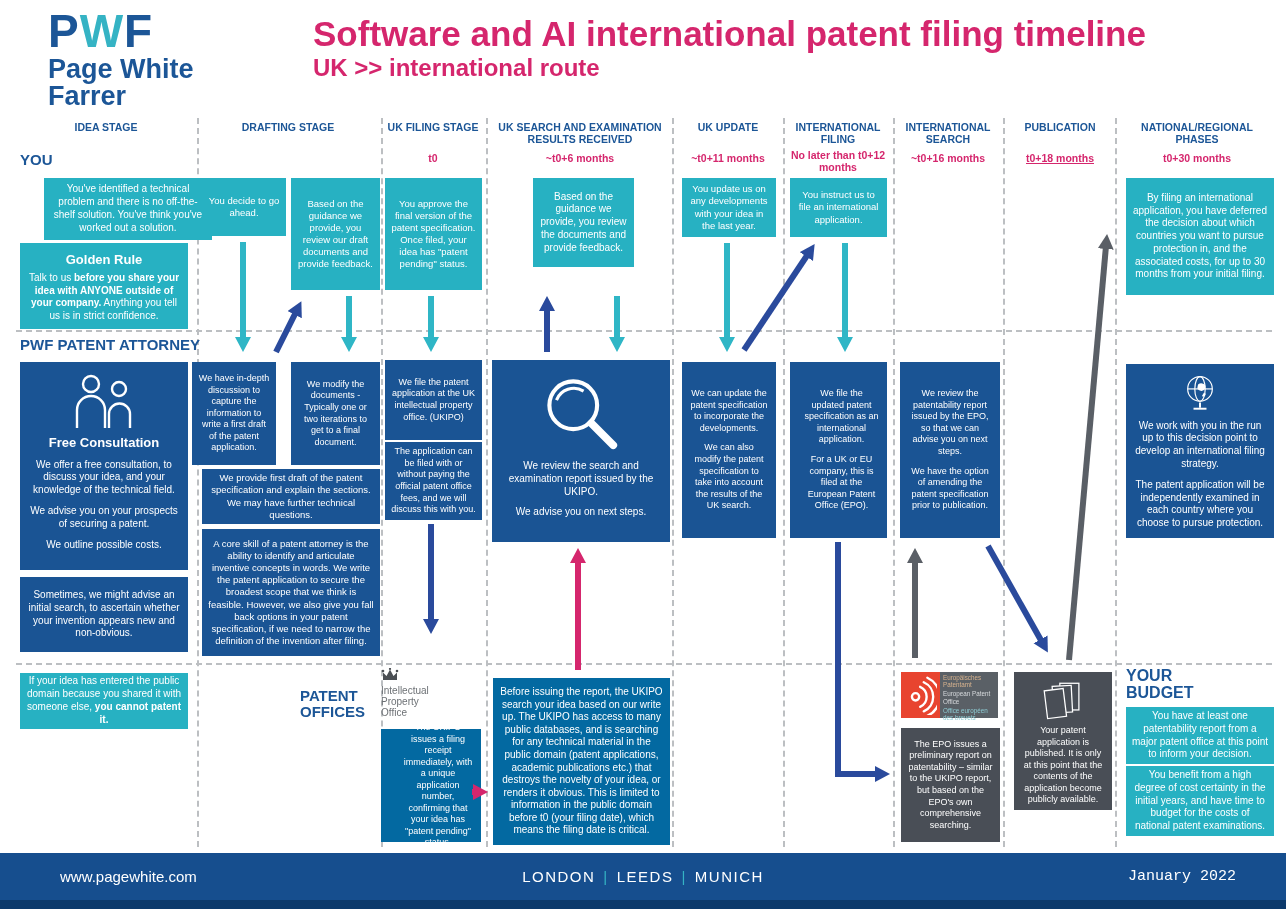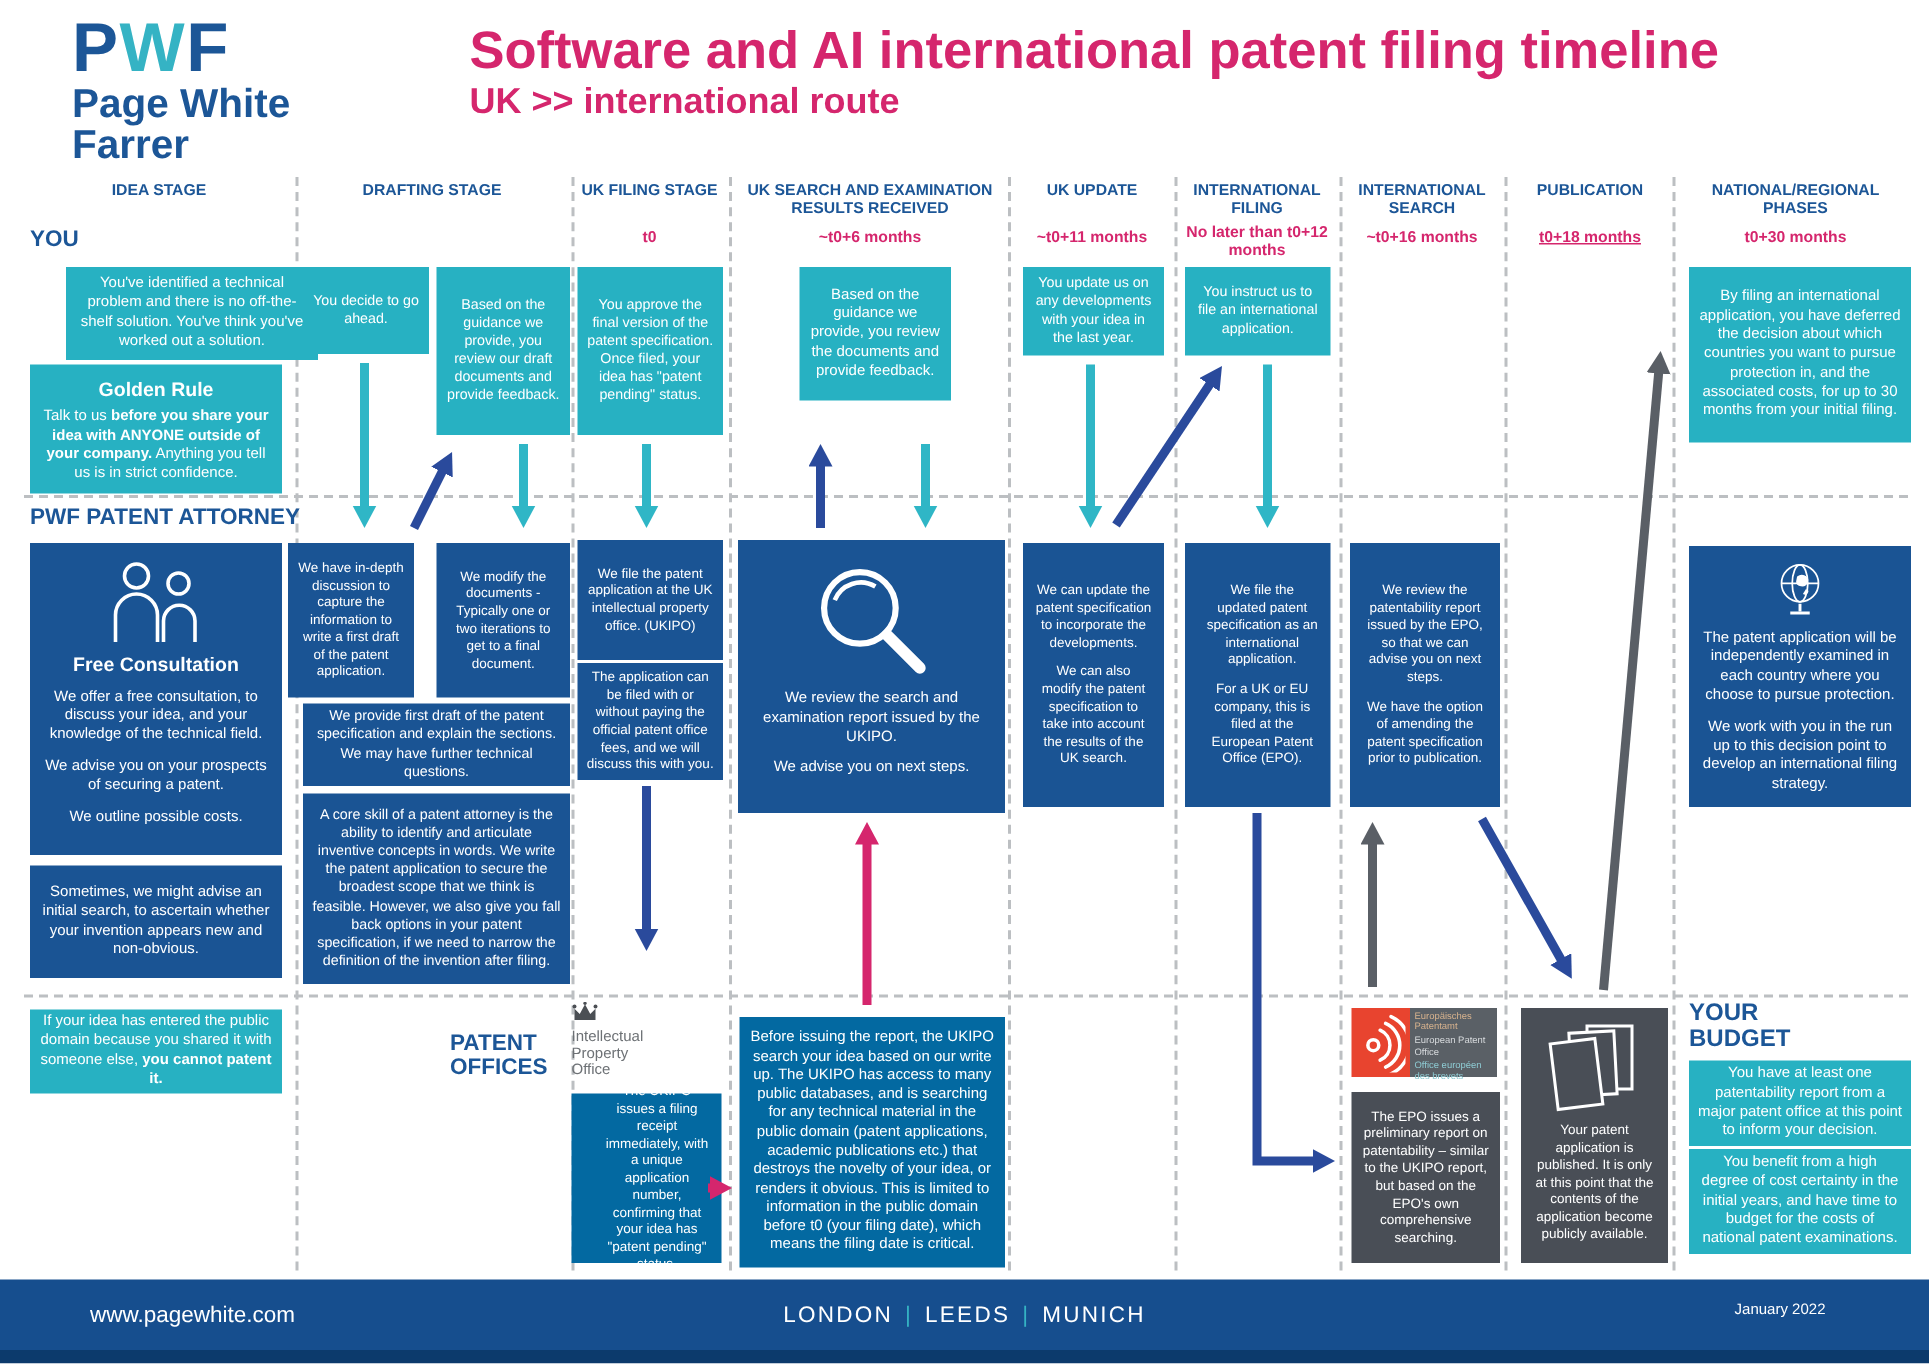--- a/index.html
+++ b/index.html
@@ -41,21 +41,21 @@
              font-size:6.3px;line-height:1.15;text-align:left;}
   .epo-l1{color:#d8b38e;margin-bottom:2px;}
   .epo-l2{color:#d7dadd;margin-bottom:2px;}
   .epo-l3{color:#8ecbd3;}
   
   .footer{position:absolute;left:0;top:853px;width:1286px;height:47px;background:#164e8e;color:#fff;}
   .footer-strip{position:absolute;left:0;top:900px;width:1286px;height:9px;background:#0c3a6c;}
   .footer .site{position:absolute;left:60px;top:15px;font-size:15px;}
   .footer .cities{position:absolute;left:0;right:0;top:15px;text-align:center;font-size:15px;letter-spacing:1.5px;}
   .footer .sep{color:#35b3c4;padding:0 8px;}
-  .footer .date{position:absolute;right:69px;top:15px;font-size:10px;}
+  .footer .date{position:absolute;right:50px;top:15px;font-size:15px;font-family:Liberation Mono, monospace;}
   svg.arrows{position:absolute;left:0;top:0;pointer-events:none;}
   .icon-svg{display:block;margin:2px auto 4px;}
 </style>
 </head>
 <body>
 
 <div class="logo-pwf"><span class="logo-blue">P</span><span class="logo-teal">W</span><span class="logo-blue">F</span></div>
 <div class="logo-name" style="top:56px;">Page White</div>
 <div class="logo-name" style="top:83px;">Farrer</div>
 <div class="main-title">Software and AI international patent filing timeline</div>
@@ -163,22 +163,22 @@
     <g fill="none" stroke="#ffffff" stroke-width="1.8">
       <circle cx="27" cy="23" r="19"></circle>
       <ellipse cx="27" cy="23" rx="8" ry="19"></ellipse>
       <line x1="8" y1="23" x2="46" y2="23"></line>
     </g>
     <path d="M24 16 q4 -3 8 -1 q5 2 3 7 q-2 5 -7 4 q-5 -1 -5 -5 z" fill="#ffffff"></path>
     <path d="M33 29 q4 1 2 4 q-2 3 -5 1 z" fill="#ffffff"></path>
     <line x1="27" y1="44" x2="27" y2="52" stroke="#ffffff" stroke-width="3"></line>
     <line x1="17" y1="53.5" x2="37" y2="53.5" stroke="#ffffff" stroke-width="3"></line>
   </svg>
+  <p>We work with you in the run up to this decision point to develop an international filing strategy.</p>
   <p>The patent application will be independently examined in each country where you choose to pursue protection.</p>
-  <p>We work with you in the run up to this decision point to develop an international filing strategy.</p>
 </div>
 
 <div class="box teal fs10" style="left:20px;top:673px;width:168px;height:56px;">
   <div><span>If your idea has entered the public domain because you shared it with someone else, </span><b>you cannot patent it.</b></div>
 </div>
 
 <div class="abs" style="left:381px;top:668px;">
   <svg width="18" height="14" viewBox="0 0 18 14">
     <path d="M2 12 L2 4.5 L5.5 8 L9 1.5 L12.5 8 L16 4.5 L16 12 Z" fill="#4b4f54"></path>
     <circle cx="2" cy="3" r="1.3" fill="#4b4f54"></circle>
@@ -206,21 +206,21 @@
     </svg>
   </div>
   <div class="epo-panel">
     <div class="epo-l1">Europäisches Patentamt</div>
     <div class="epo-l2">European Patent Office</div>
     <div class="epo-l3">Office européen des brevets</div>
   </div>
 </div>
 <div class="box graybg fs9" style="left:901px;top:728px;width:99px;height:114px;">The EPO issues a preliminary report on patentability – similar to the UKIPO report, but based on the EPO's own comprehensive searching.</div>
 
-<div class="box graybg fs9 top" style="left:1014px;top:672px;width:98px;height:170px;padding-top:8px;">
+<div class="box graybg fs9 top" style="left:1014px;top:672px;width:98px;height:138px;padding-top:8px;">
   <svg class="icon-svg" width="62" height="62" viewBox="0 0 62 62">
     <g stroke="#ffffff" stroke-width="2" fill="#494e56">
       <rect x="26" y="2" width="30" height="42"></rect>
       <rect x="15" y="6" width="30" height="42" transform="rotate(-3 30 27)"></rect>
       <rect x="4" y="12" width="30" height="44" transform="rotate(-7 19 34)"></rect>
     </g>
   </svg>
   <div>Your patent application is published. It is only at this point that the contents of the application become publicly available.</div>
 </div>
 

